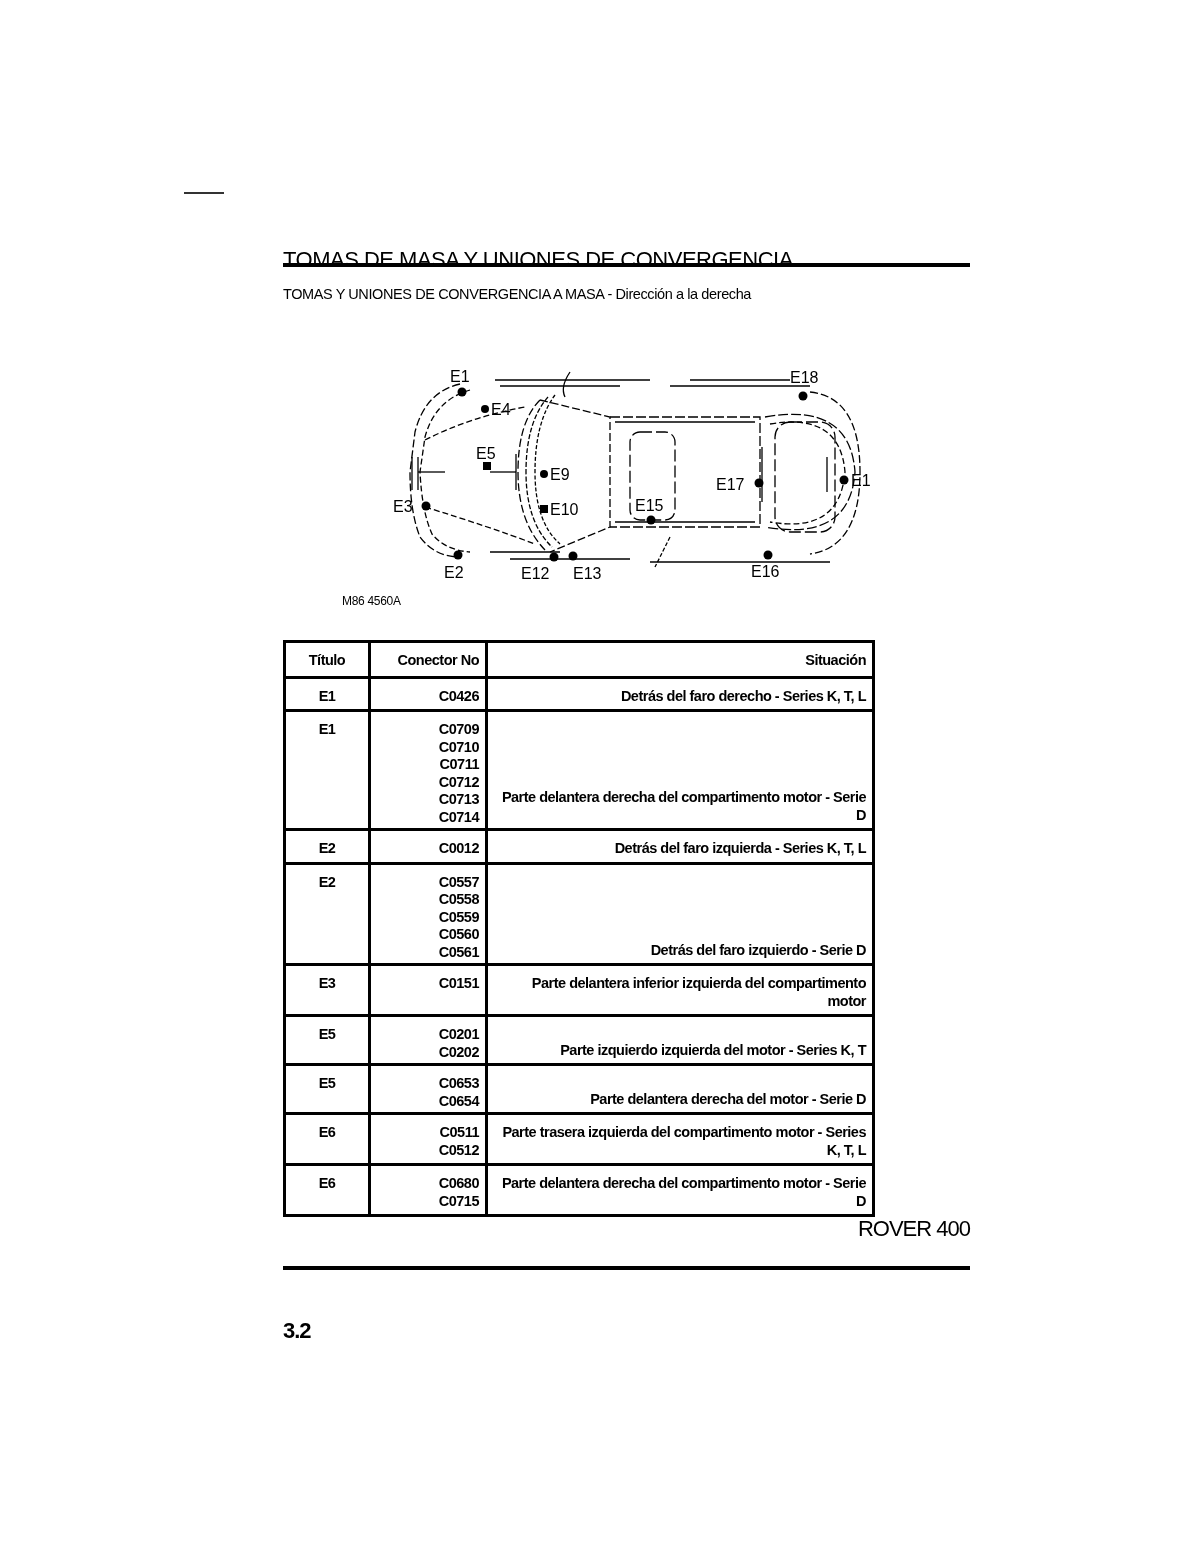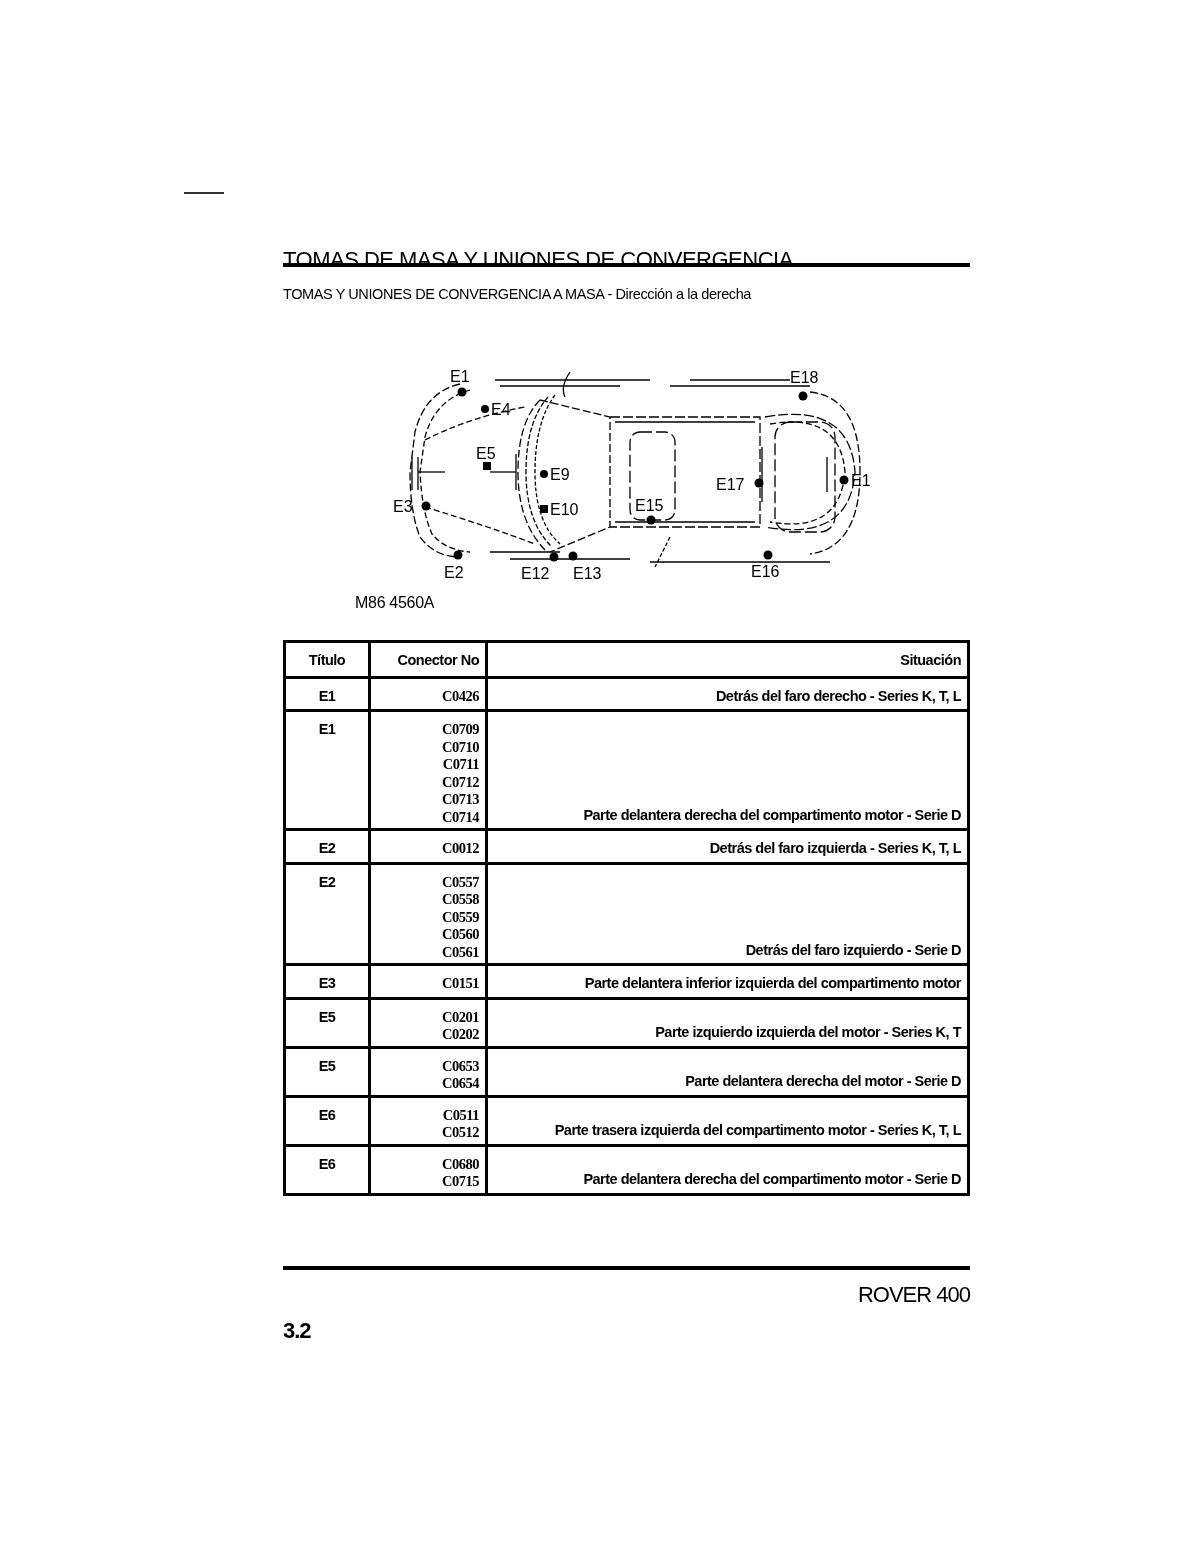--- a/index.html
+++ b/index.html
@@ -24,48 +24,48 @@
     position: absolute; left: 283px; top: 286px;
     font-size: 14.5px; font-weight: normal; letter-spacing: -0.4px;
     white-space: nowrap;
   }
   .diagram {
     position: absolute; left: 390px; top: 362px; width: 480px; height: 225px;
   }
   .diagram svg { width: 100%; height: 100%; display: block; }
   .diagram .lbl { font-family: "Liberation Sans", sans-serif; font-size: 16px; fill: #000; }
   .fig-id {
-    position: absolute; left: 355px; top: 594px;
-    font-size: 16px; letter-spacing: -0.3px;
+    position: absolute; left: 342px; top: 594px;
+    font-size: 12px; letter-spacing: -0.3px;
   }
   table.ground-table {
-    position: absolute; left: 283px; top: 640px; width: 687px;
+    position: absolute; left: 283px; top: 640px; width: 592px;
     border-collapse: collapse; border: 3px solid #000;
     font-size: 14.5px; font-weight: bold; letter-spacing: -0.5px;
   }
   table.ground-table th, table.ground-table td {
     border: 3px solid #000; padding: 9px 6px 2px 6px;
     vertical-align: top; text-align: right; line-height: 17.5px;
   }
   table.ground-table th { padding-bottom: 6px; }
   .col-title { width: 70px; text-align: center !important; }
   .col-conn { width: 102px; }
   td.sit { vertical-align: bottom !important; padding-bottom: 4px !important; }
   td.col-title { padding-left: 0 !important; padding-right: 0 !important; }
-  .conn-line { display: block; font-family: Liberation Serif, serif; }
+  .conn-line { display: block; }
   .footer-rule {
     position: absolute; left: 283px; top: 1266px; width: 687px; height: 4px;
     background: #000;
   }
   .page-number {
     position: absolute; left: 283px; top: 1282px;
     font-size: 22px; font-weight: bold; letter-spacing: -1px; margin-top: 36px;
   }
   .book-title {
-    position: absolute; right: 230px; top: 1282px;
+    position: absolute; right: 230px; top: 1216px;
     font-size: 22px; letter-spacing: -1px; white-space: nowrap;
   }
 </style>
 </head>
 <body>
 
 <div class="corner-mark"></div>
 
 <h1 class="page-title">TOMAS DE MASA Y UNIONES DE CONVERGENCIA</h1>
 <div class="title-rule"></div>

